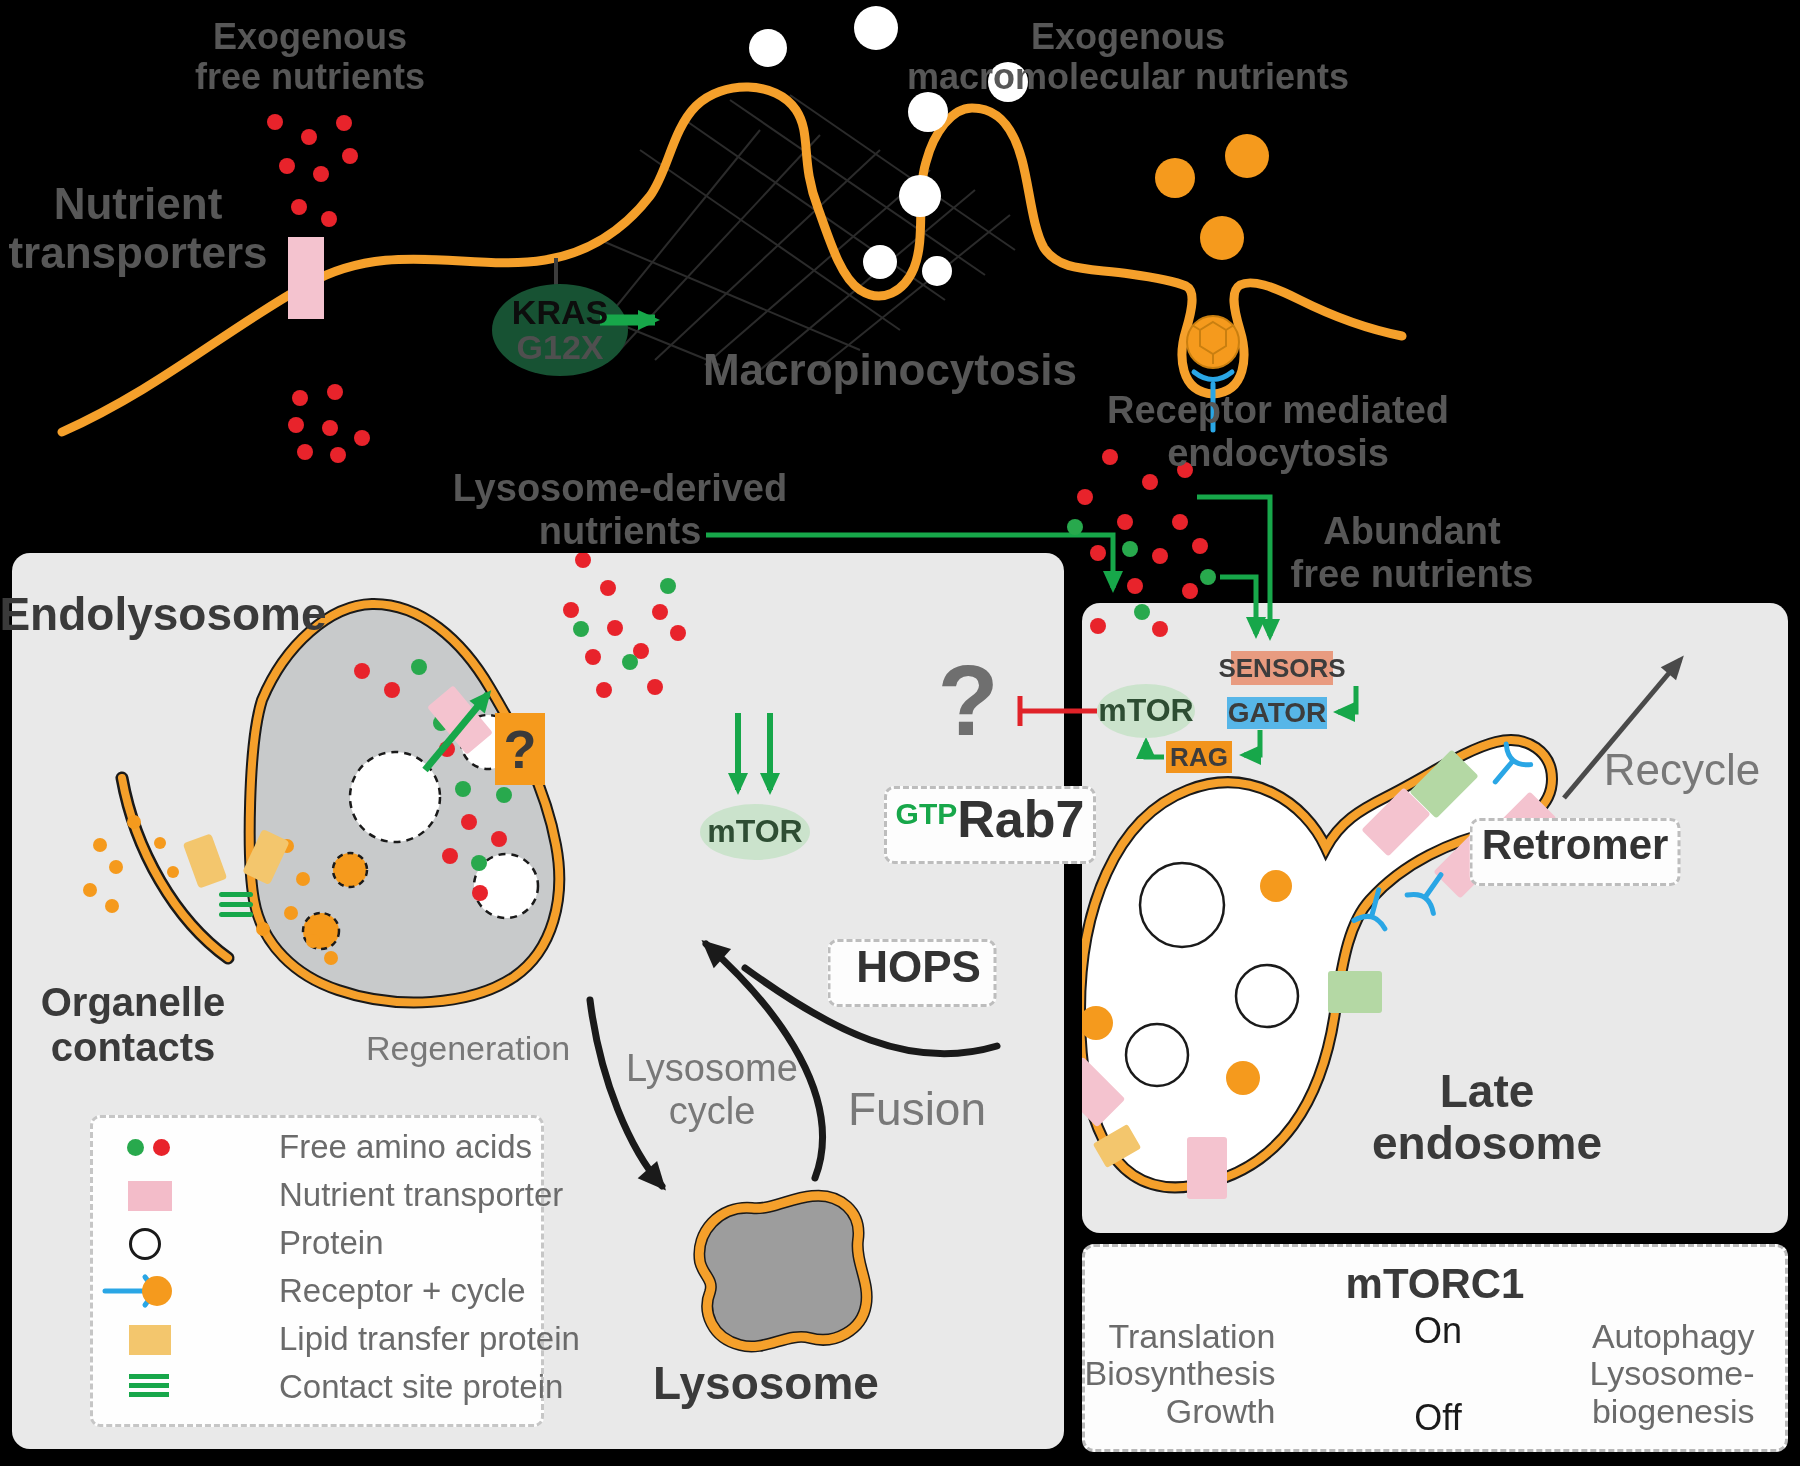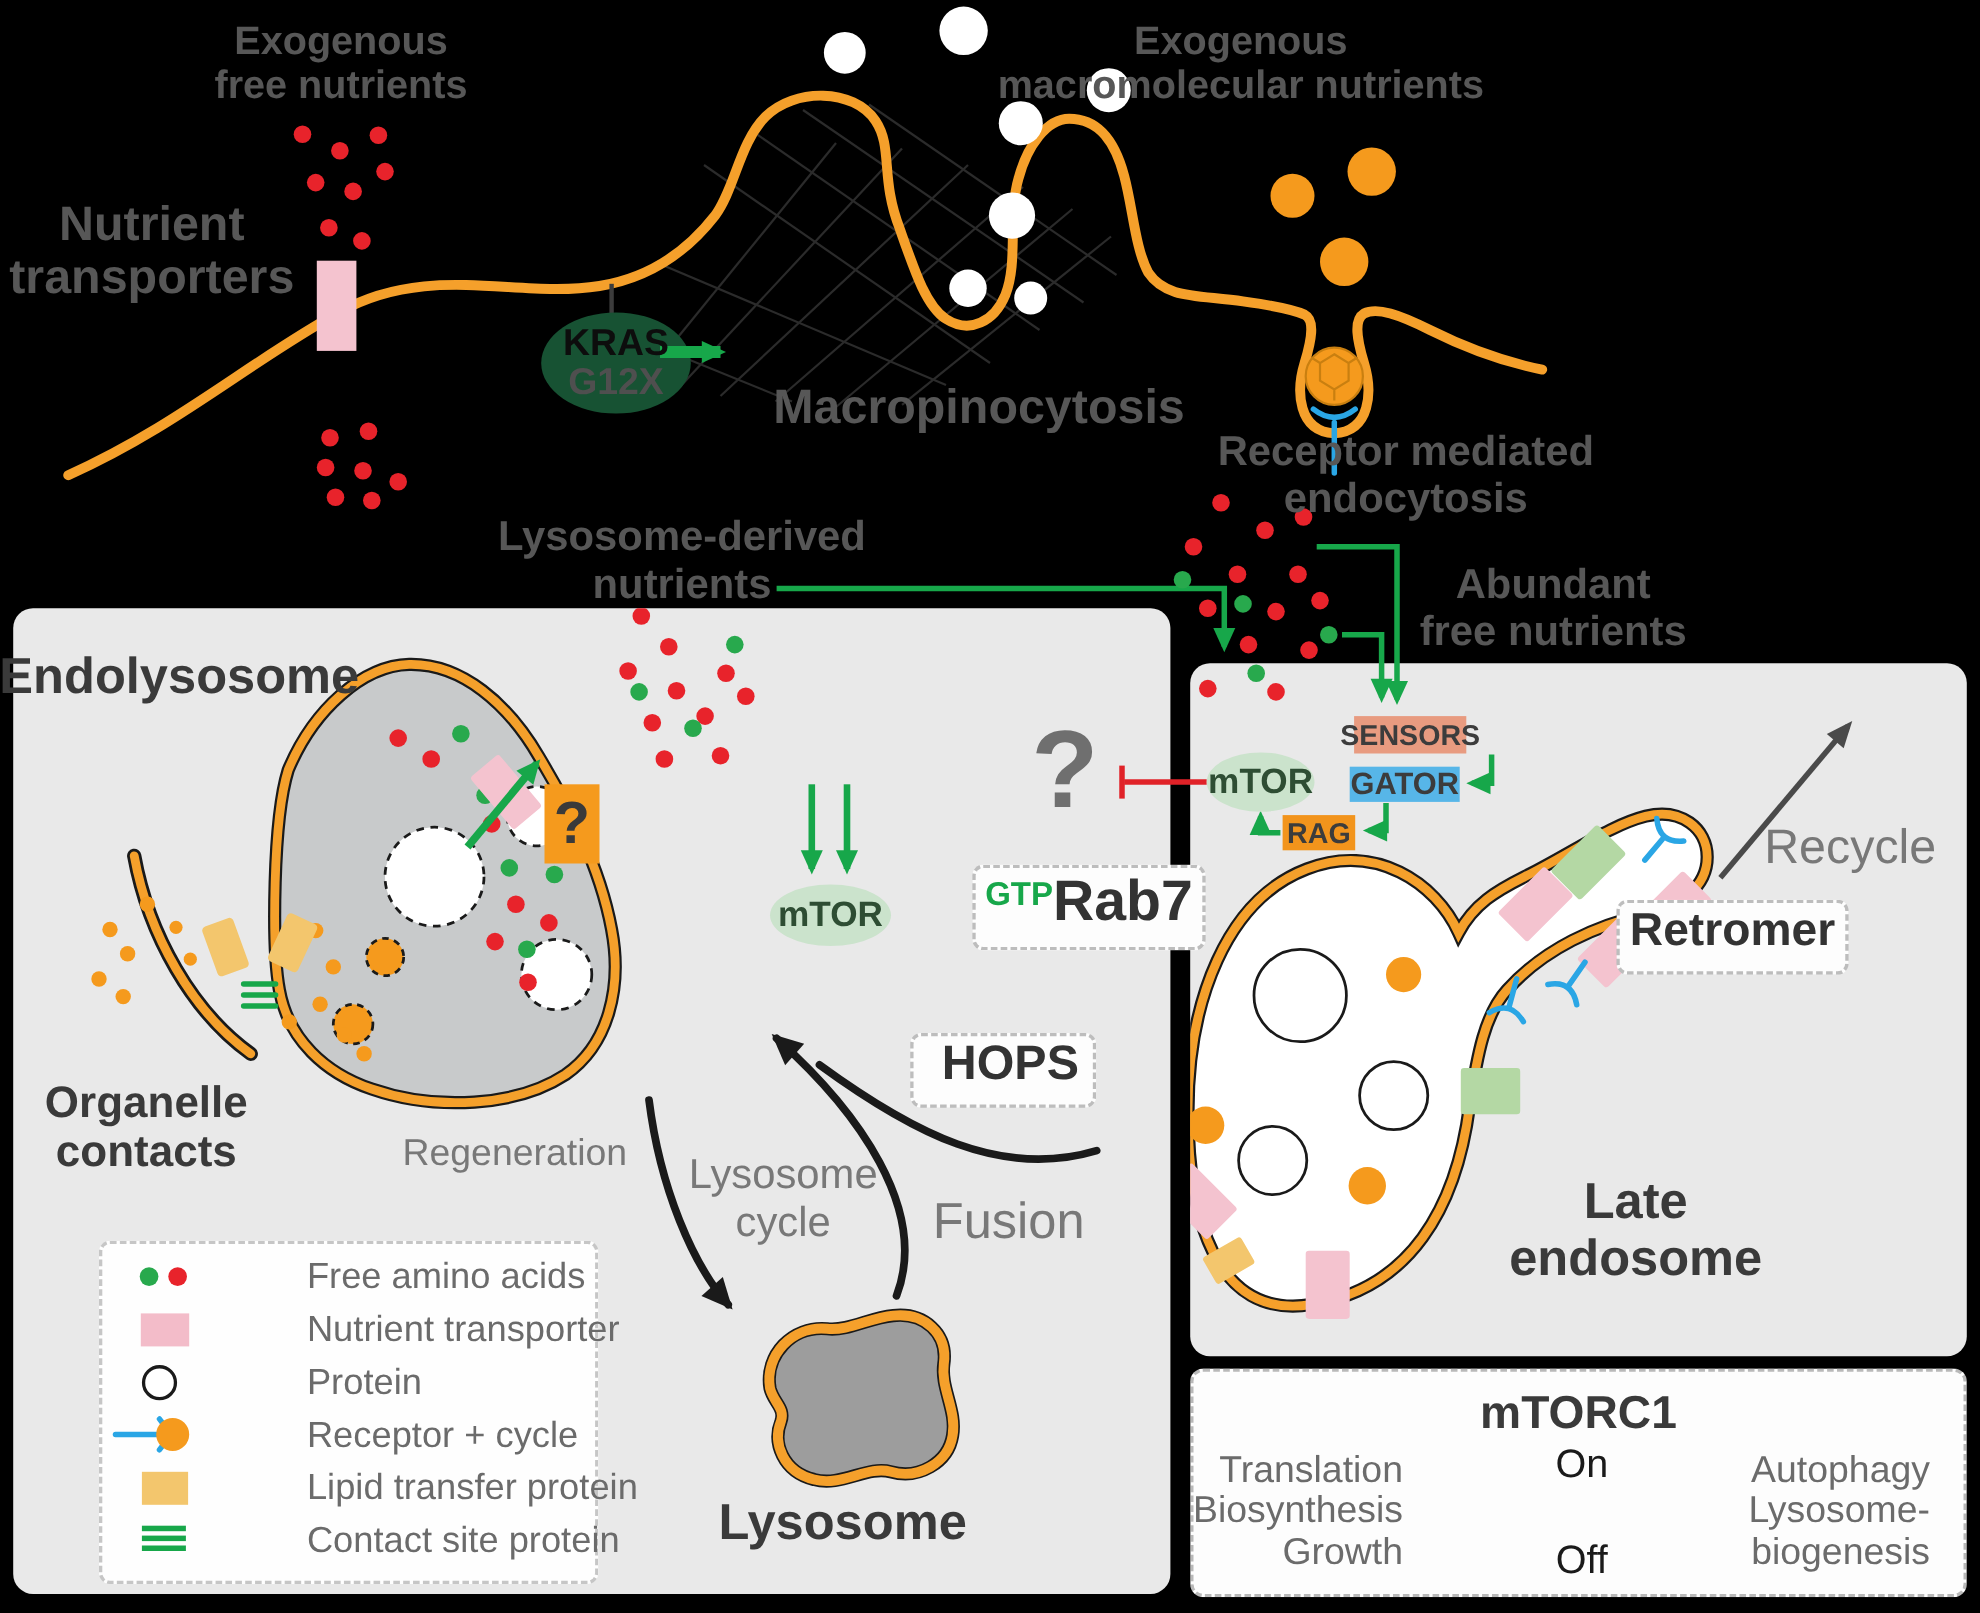--- a/index.html
+++ b/index.html
@@ -13,21 +13,21 @@
   .med{font-size:36px;font-weight:600;}
   .sub{font-size:38px;font-weight:600;}
   .dark{color:#3a3a3a;font-weight:bold;}
   .proc{color:#787878;}
   .boxlabel{position:absolute;z-index:3;background:#fdfdfd;border:3px dashed #bdbdbd;
             border-radius:10px;color:#333;font-weight:bold;display:flex;align-items:flex-start;
             justify-content:center;transform:translate(-50%,-50%);}
   .sig{position:absolute;z-index:3;color:#3c3c3c;font-weight:bold;display:flex;
        align-items:center;justify-content:center;transform:translate(-50%,-50%);}
   #legend{position:absolute;left:90px;top:1115px;width:448px;height:306px;z-index:3;
-          background:#fefefe;border:3px dashed #c6c6c6;border-radius:10px;margin-top:13px;}
+          background:#fefefe;border:3px dashed #c6c6c6;border-radius:10px;}
   .lrow{position:absolute;left:0;width:100%;height:46px;}
   .ltext{position:absolute;left:186px;top:50%;transform:translateY(-50%);
          font-size:33px;color:#6b6b6b;white-space:nowrap;}
   .dot{position:absolute;border-radius:50%;}
   #mtorc1{position:absolute;left:1082px;top:1244px;width:706px;height:208px;z-index:3;
           background:#fdfdfd;border:3px dashed #b9b9b9;border-radius:12px;box-sizing:border-box;}
   .mt-side{position:absolute;font-size:34px;color:#6b6b6b;text-align:right;line-height:1.1;
            white-space:pre-line;transform:translate(-50%,-50%);z-index:3;}
 </style>
 </head>

